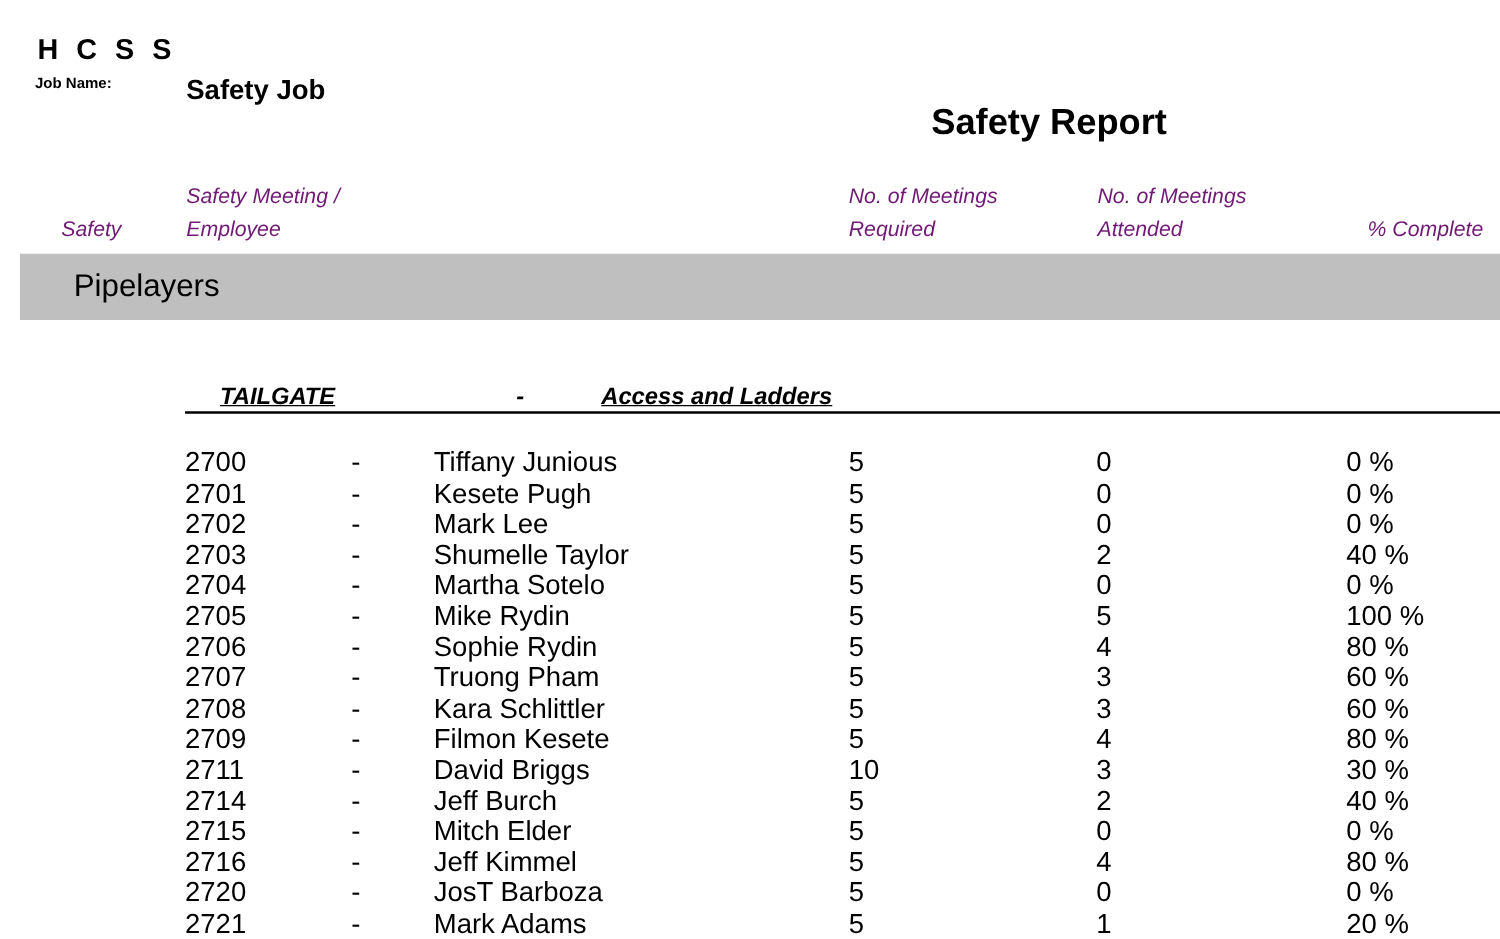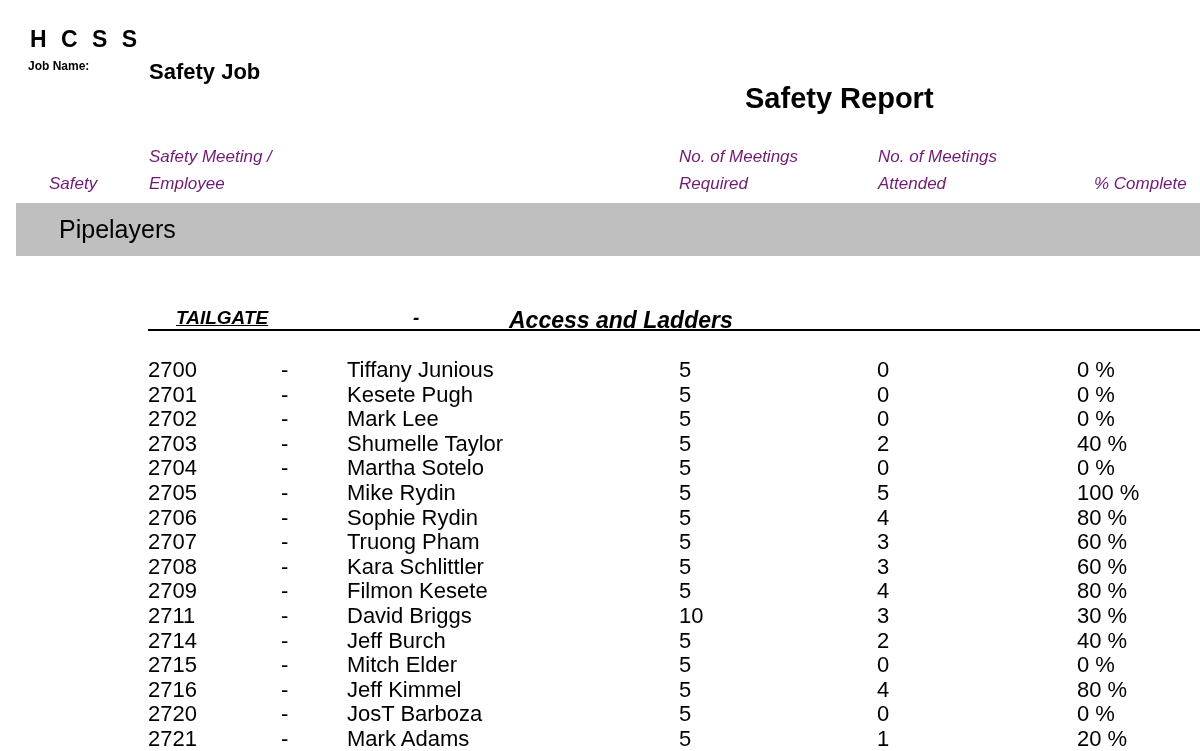--- a/index.html
+++ b/index.html
@@ -9,21 +9,21 @@
     .company { left:30px; top:26px; font-size:23px; font-weight:bold; letter-spacing:4px; }
     .jobname-label { left:28px; top:59px; font-size:12px; font-weight:bold; }
     .jobname-value { left:149px; top:59px; font-size:22px; font-weight:bold; }
     .title { left:745px; top:82px; font-size:29px; font-weight:bold; }
     .hdr { font-size:17px; font-style:italic; color:#701a75; }
     .band { left:16px; top:203px; width:1184px; height:53px; background:#c0bfc0; }
     .band-label { left:59px; top:215px; font-size:25px; }
     .meeting-line { left:148px; top:329px; width:1052px; height:0; border-top:2px solid #000; }
     .meeting-type { left:149px; top:307px; font-size:19px; font-weight:bold; font-style:italic; text-decoration:underline;margin-left:27px; }
     .meeting-dash { left:413px; top:307px; font-size:19px; font-weight:bold; font-style:italic; }
-    .meeting-topic { left:509px; top:307px; font-size:23px; font-weight:bold; font-style:italic; }
+    .meeting-topic { left:481px; top:307px; font-size:19px; font-weight:bold; font-style:italic;text-decoration:underline; }
     .rows { position:absolute; left:0; top:357px; width:1200px; }
     .row { position:relative; height:24.6px; font-size:22px; }
     .row span { position:absolute; top:0; white-space:nowrap; }
     .c-id { left:148px; }
     .c-dash { left:281px; }
     .c-name { left:347px; }
     .c-req { left:679px; }
     .c-att { left:877px; }
     .c-pct { left:1077px; }
   </style>

